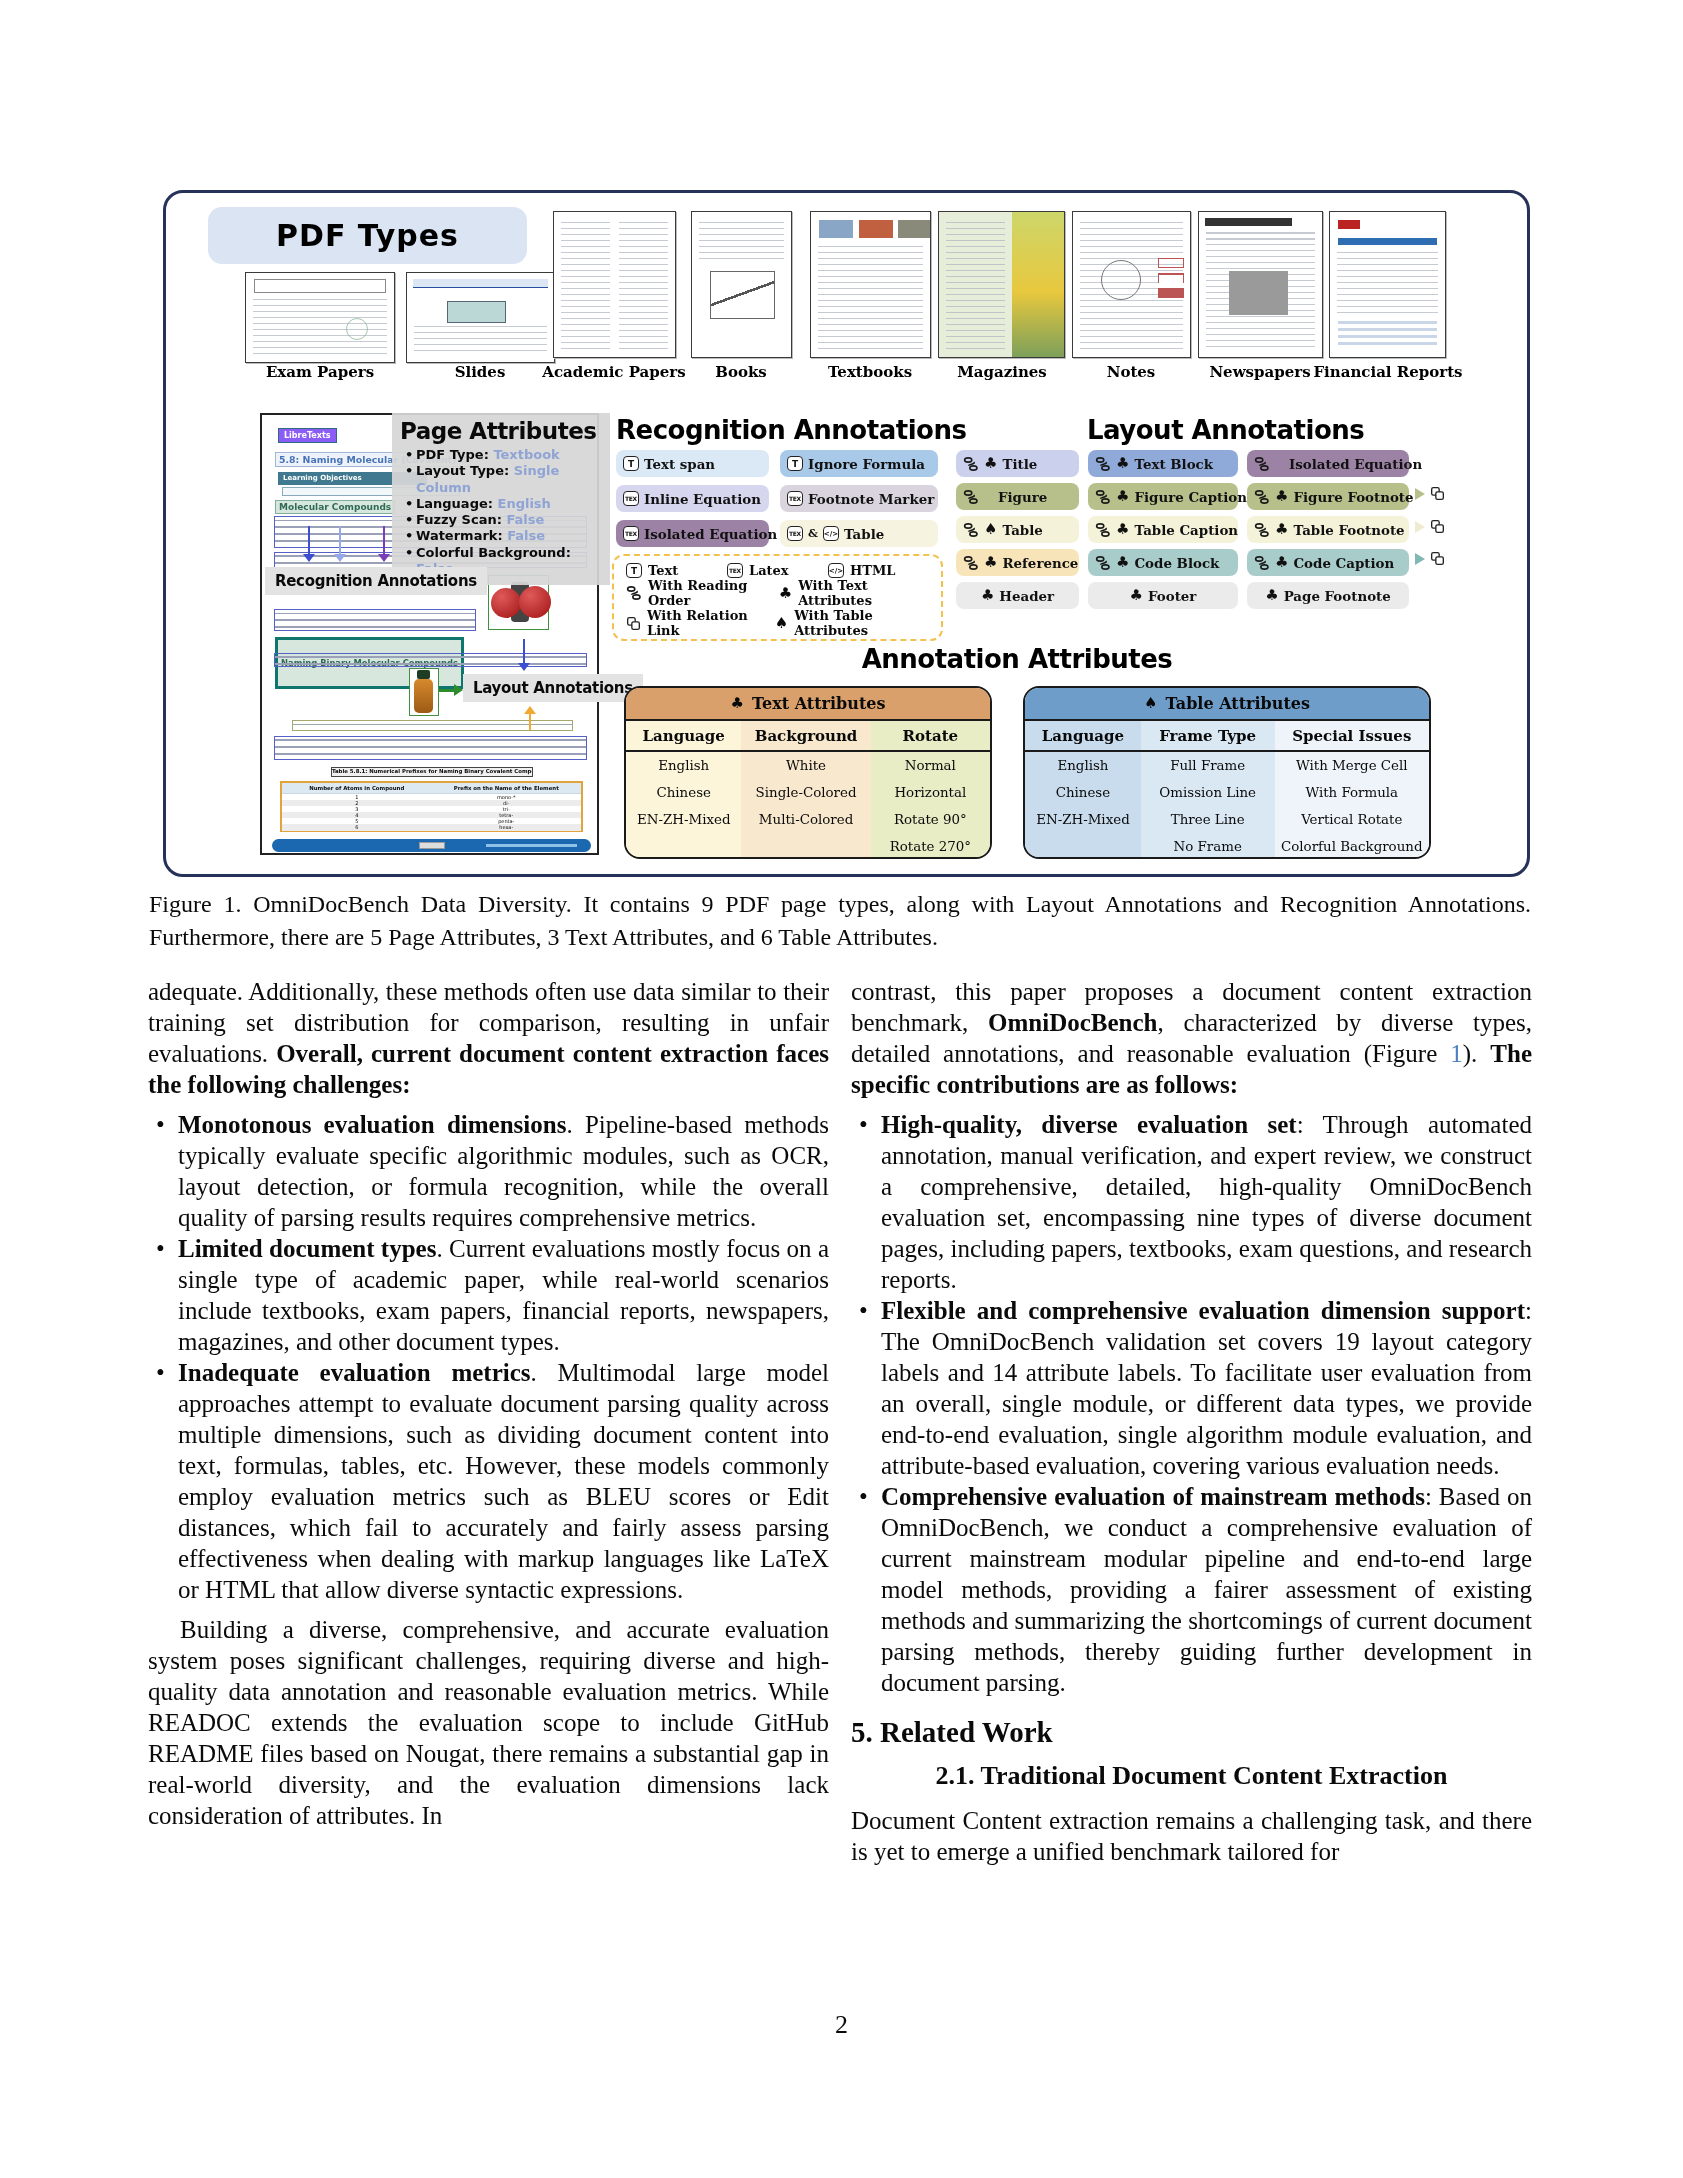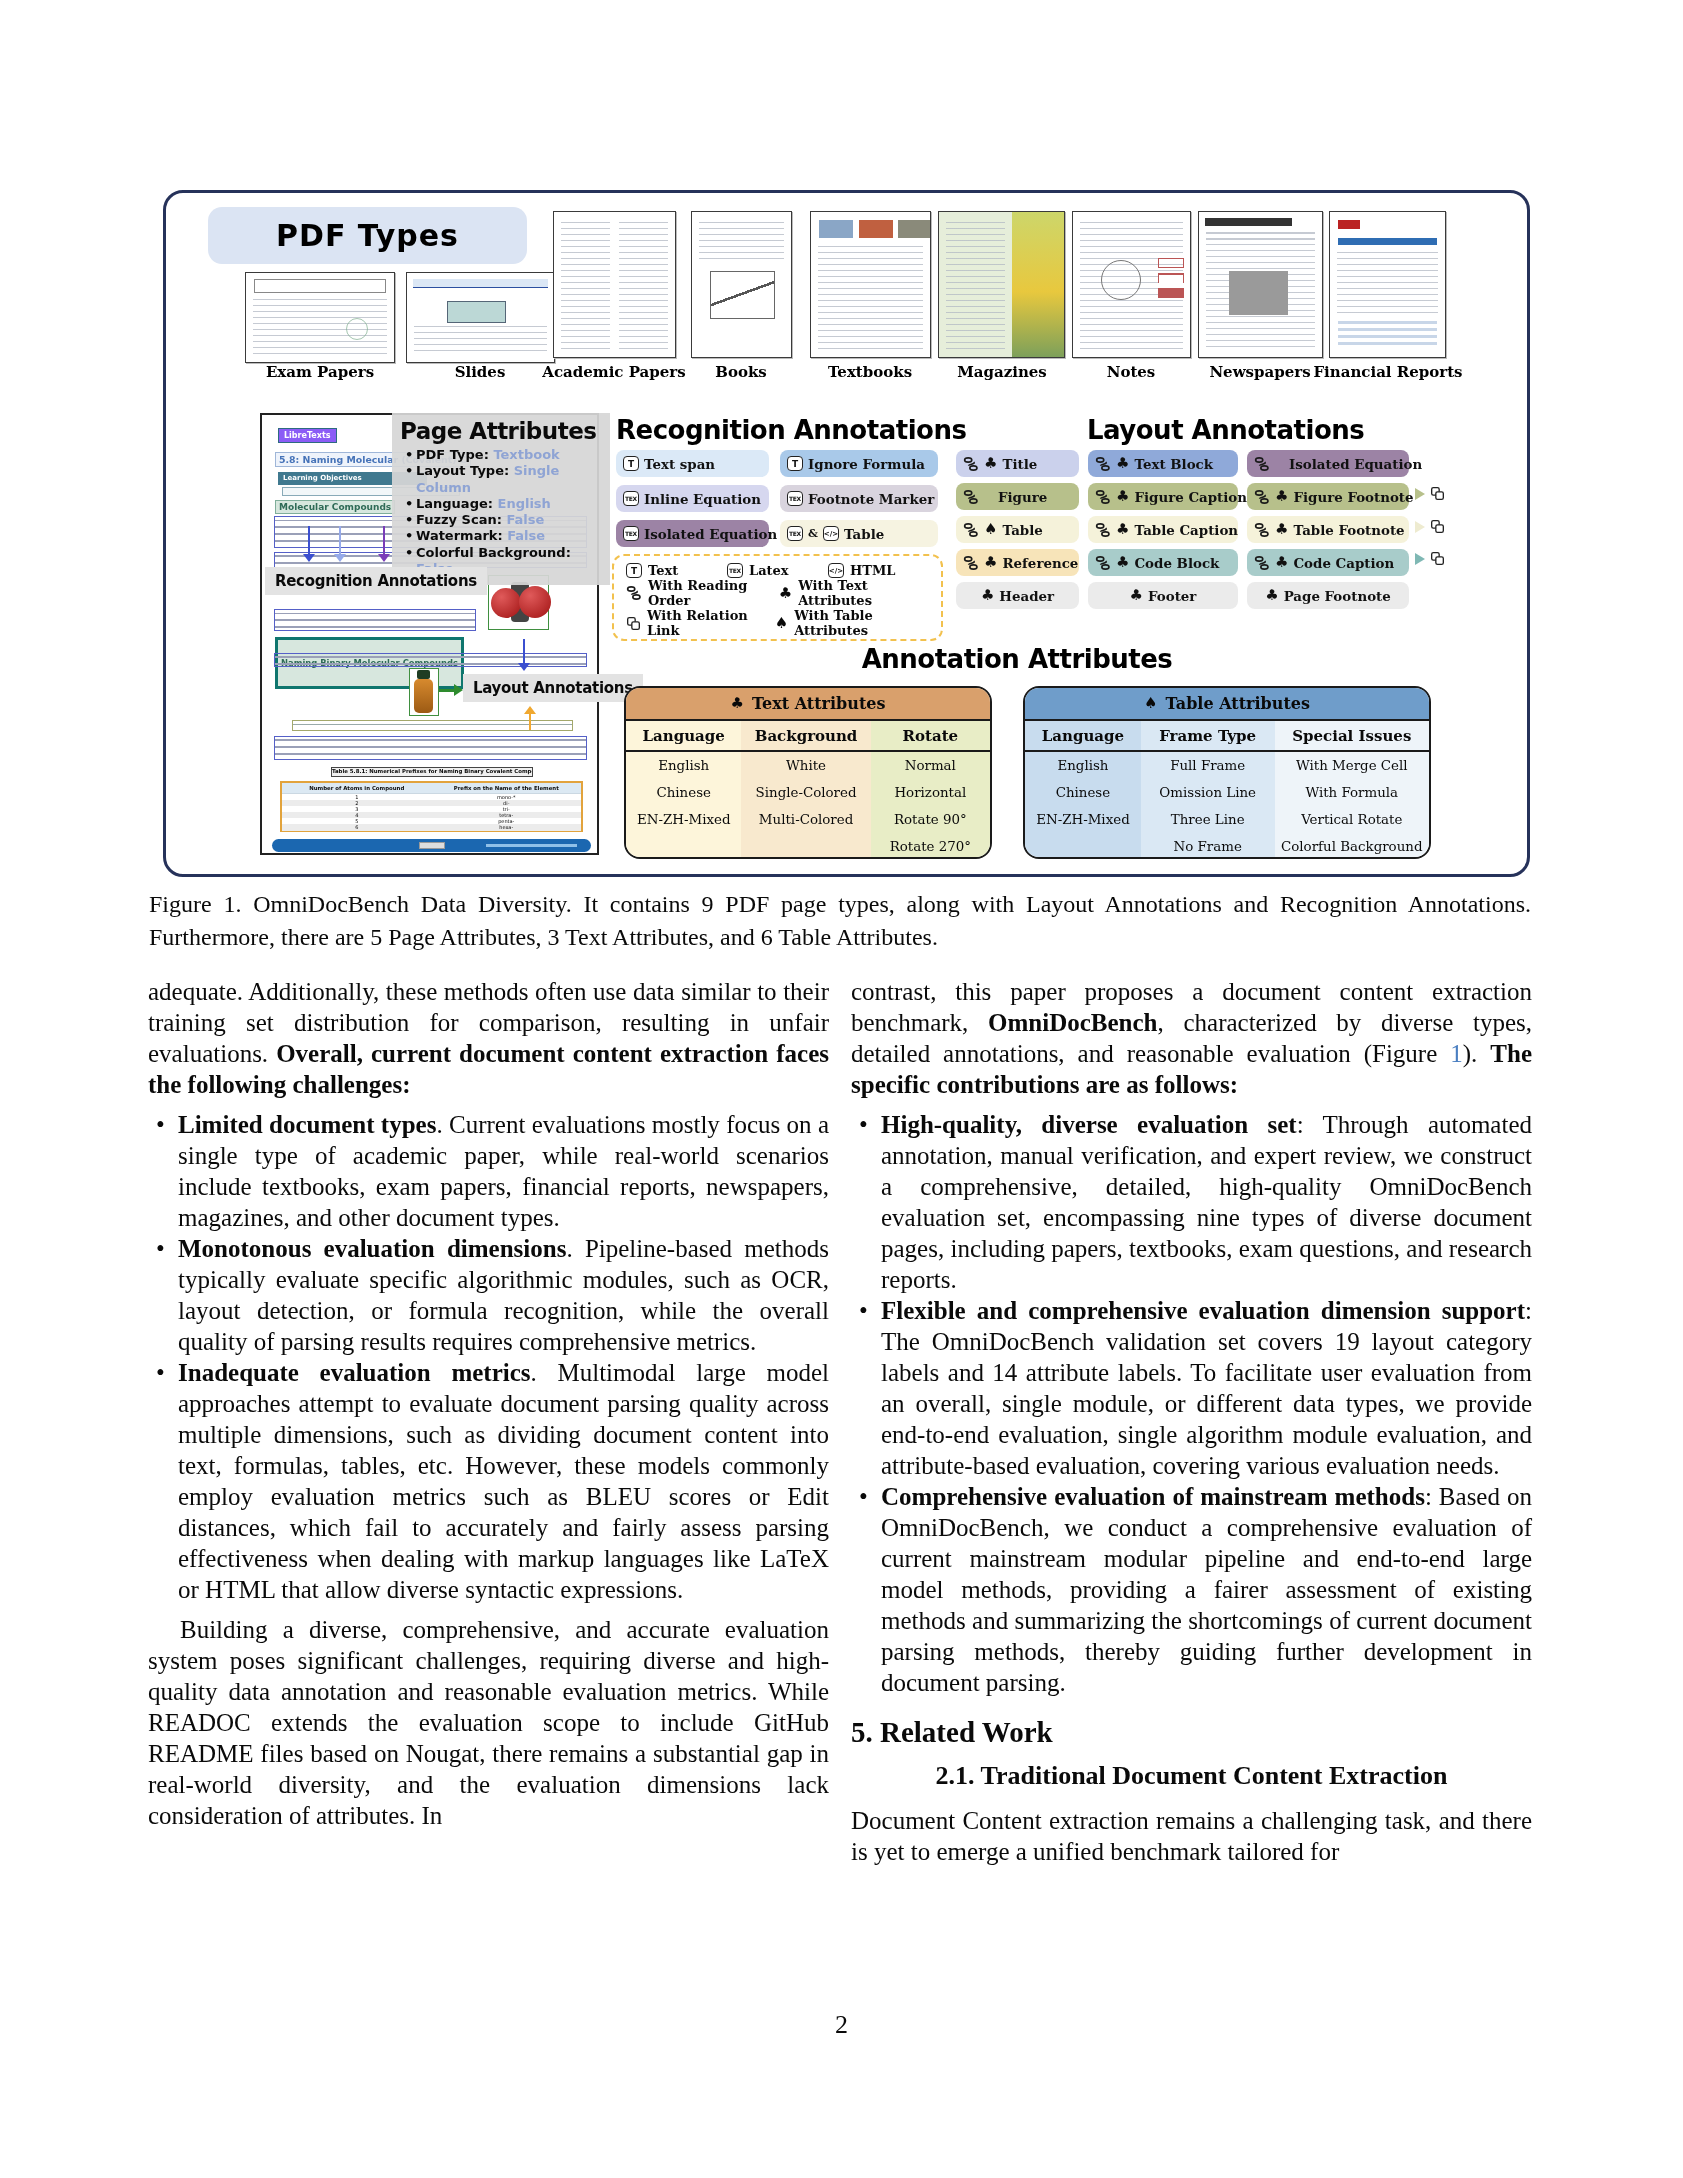--- a/index.html
+++ b/index.html
@@ -615,22 +615,22 @@
         </div>
       </div>
     </div>
   </div>
 
   <div class="fig-caption">Figure 1. OmniDocBench Data Diversity. It contains 9 PDF page types, along with Layout Annotations and Recognition Annotations. Furthermore, there are 5 Page Attributes, 3 Text Attributes, and 6 Table Attributes.</div>
 
   <div class="col col-l">
     <p><span>adequate. Additionally, these methods often use data similar to their training set distribution for comparison, resulting in unfair evaluations. </span><b>Overall, current document content extraction faces the following challenges:</b></p>
     <ul class="blt">
+      <li><b>Monotonous evaluation dimensions</b><span>. Pipeline-based methods typically evaluate specific algorithmic modules, such as OCR, layout detection, or formula recognition, while the overall quality of parsing results requires comprehensive metrics.</span></li>
       <li><b>Limited document types</b><span>. Current evaluations mostly focus on a single type of academic paper, while real-world scenarios include textbooks, exam papers, financial reports, newspapers, magazines, and other document types.</span></li>
-      <li><b>Monotonous evaluation dimensions</b><span>. Pipeline-based methods typically evaluate specific algorithmic modules, such as OCR, layout detection, or formula recognition, while the overall quality of parsing results requires comprehensive metrics.</span></li>
       <li><b>Inadequate evaluation metrics</b><span>. Multimodal large model approaches attempt to evaluate document parsing quality across multiple dimensions, such as dividing document content into text, formulas, tables, etc. However, these models commonly employ evaluation metrics such as BLEU scores or Edit distances, which fail to accurately and fairly assess parsing effectiveness when dealing with markup languages like LaTeX or HTML that allow diverse syntactic expressions.</span></li>
     </ul>
     <p class="p-ind">Building a diverse, comprehensive, and accurate evaluation system poses significant challenges, requiring diverse and high-quality data annotation and reasonable evaluation metrics. While READOC extends the evaluation scope to include GitHub README files based on Nougat, there remains a substantial gap in real-world diversity, and the evaluation dimensions lack consideration of attributes. In</p>
   </div>
 
   <div class="col col-r">
     <p><span>contrast, this paper proposes a document content extraction benchmark, </span><b>OmniDocBench</b><span>, characterized by diverse types, detailed annotations, and reasonable evaluation (Figure </span><span class="ref-link">1</span><span>). </span><b>The specific contributions are as follows:</b></p>
     <ul class="blt">
       <li><b>High-quality, diverse evaluation set</b><span>: Through automated annotation, manual verification, and expert review, we construct a comprehensive, detailed, high-quality OmniDocBench evaluation set, encompassing nine types of diverse document pages, including papers, textbooks, exam questions, and research reports.</span></li>
       <li><b>Flexible and comprehensive evaluation dimension support</b><span>: The OmniDocBench validation set covers 19 layout category labels and 14 attribute labels. To facilitate user evaluation from an overall, single module, or different data types, we provide end-to-end evaluation, single algorithm module evaluation, and attribute-based evaluation, covering various evaluation needs.</span></li>

